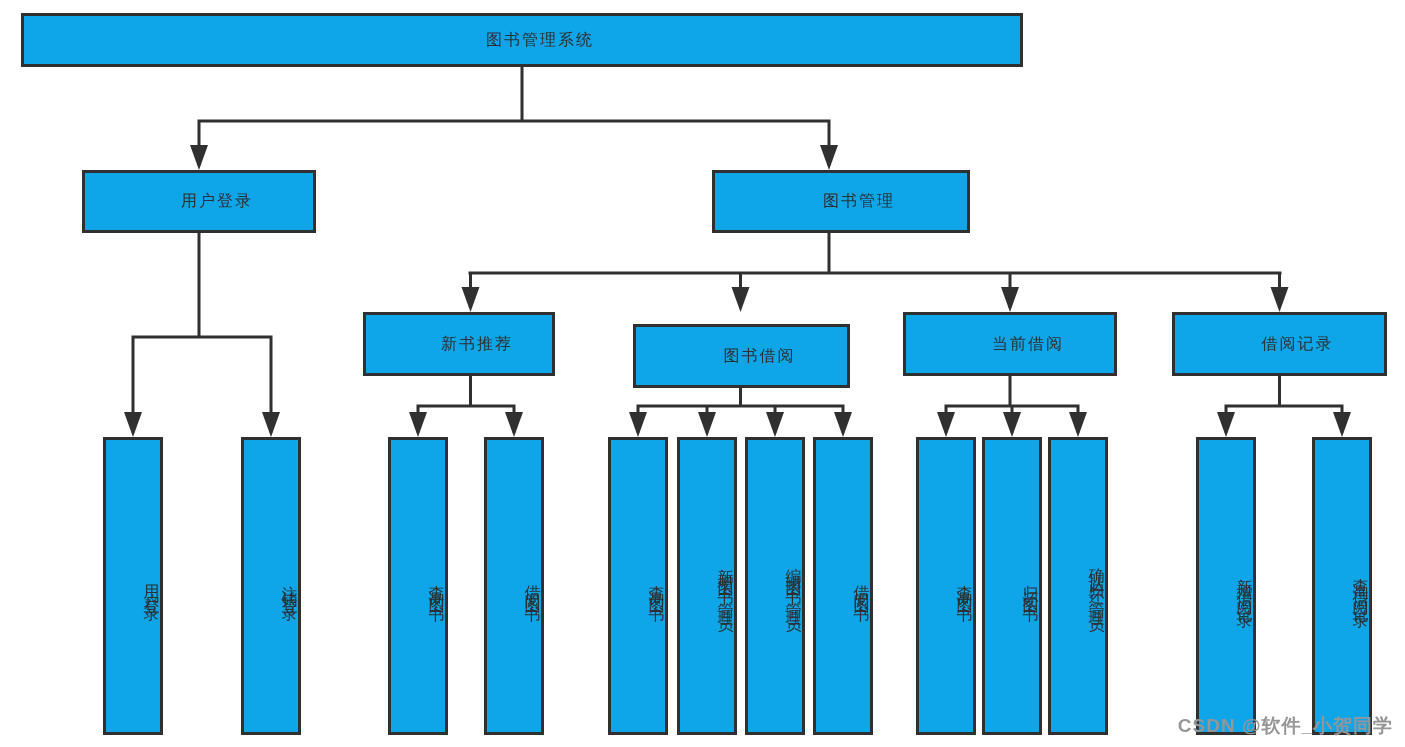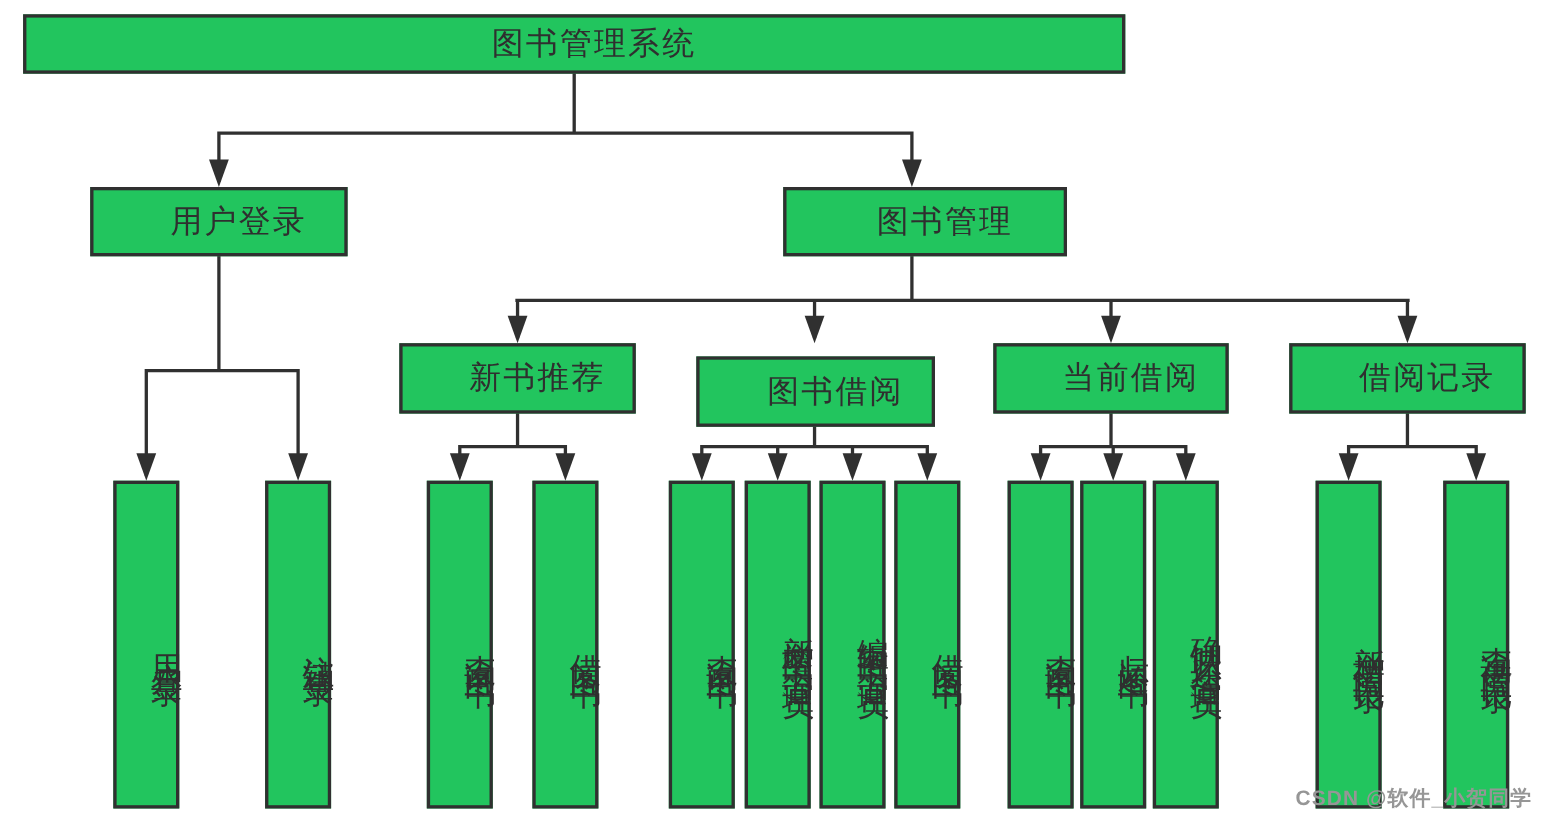--- a/index.html
+++ b/index.html
@@ -27,28 +27,28 @@
     fill: none;
     stroke-linecap: square;
   }
   .connector-arrows {
     fill: var(--line-color, #303030);
     stroke: none;
   }
   .node {
     position: absolute;
     box-sizing: border-box;
-    background: #22c55e;
+    background: #0ea5e9;
     border: 3px solid var(--line-color, #303030);
     color: var(--text-color, #2f2f2f);
     display: flex;
     align-items: center;
     justify-content: center;
     z-index: 2;
-    font-size: 29px;
+    font-size: 16px;
     letter-spacing: 2px;
     white-space: nowrap;
     padding-left: 36px;
   }
   .node.v {
     writing-mode: vertical-rl;
     text-orientation: mixed;
     letter-spacing: 7px;
     white-space: normal;
   }
@@ -99,21 +99,21 @@
       <polygon points="1217,412 1235,412 1226,437"></polygon>
       <polygon points="1333,412 1351,412 1342,437"></polygon>
     </g>
   </svg>
 
   <div class="node" style="left:21px; top:13px; width:1002px; height:54px">图书管理系统</div>
 
   <div class="node" style="left:82px; top:170px; width:234px; height:63px">用户登录</div>
   <div class="node" style="left:712px; top:170px; width:258px; height:63px">图书管理</div>
 
-  <div class="node" style="left:363px; top:312px; width:215px; height:64px">新书推荐</div>
+  <div class="node" style="left:363px; top:312px; width:192px; height:64px">新书推荐</div>
   <div class="node" style="left:633px; top:324px; width:217px; height:64px">图书借阅</div>
   <div class="node" style="left:903px; top:312px; width:214px; height:64px">当前借阅</div>
   <div class="node" style="left:1172px; top:312px; width:215px; height:64px">借阅记录</div>
 
   <div class="node v" style="left:103px; top:437px; width:60px; height:298px">用户登录</div>
   <div class="node v" style="left:241px; top:437px; width:60px; height:298px">注销登录</div>
 
   <div class="node v" style="left:388px; top:437px; width:60px; height:298px">查询图书</div>
   <div class="node v" style="left:484px; top:437px; width:60px; height:298px">借阅图书</div>
 

